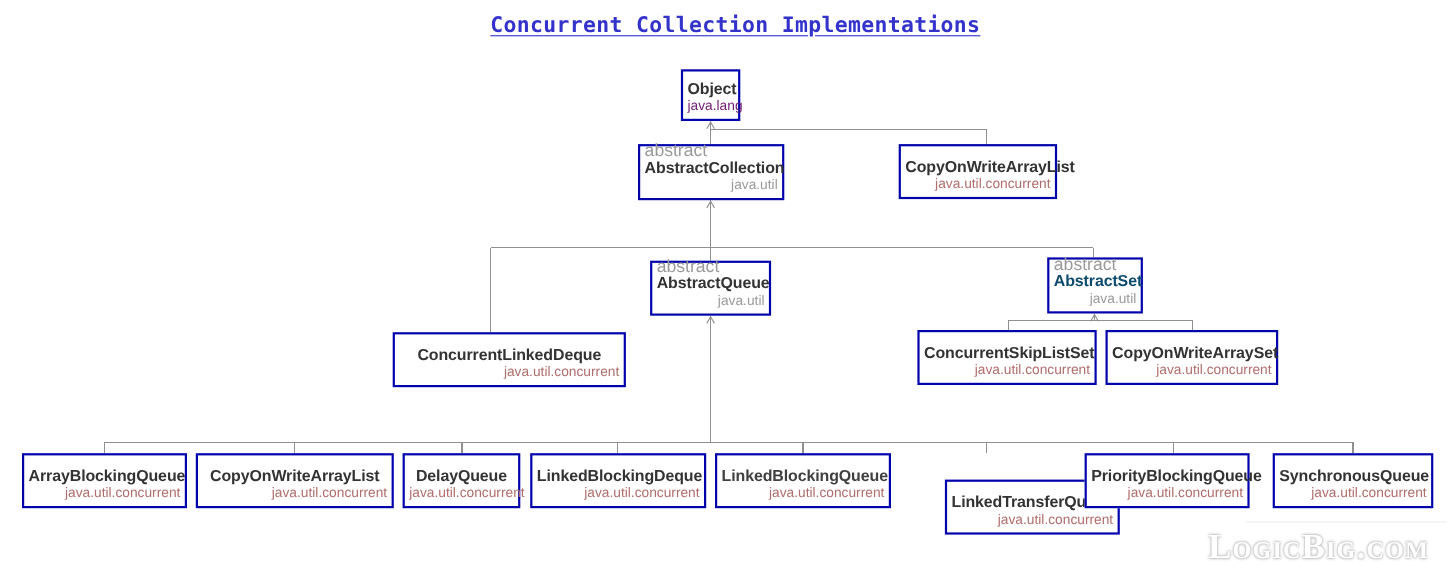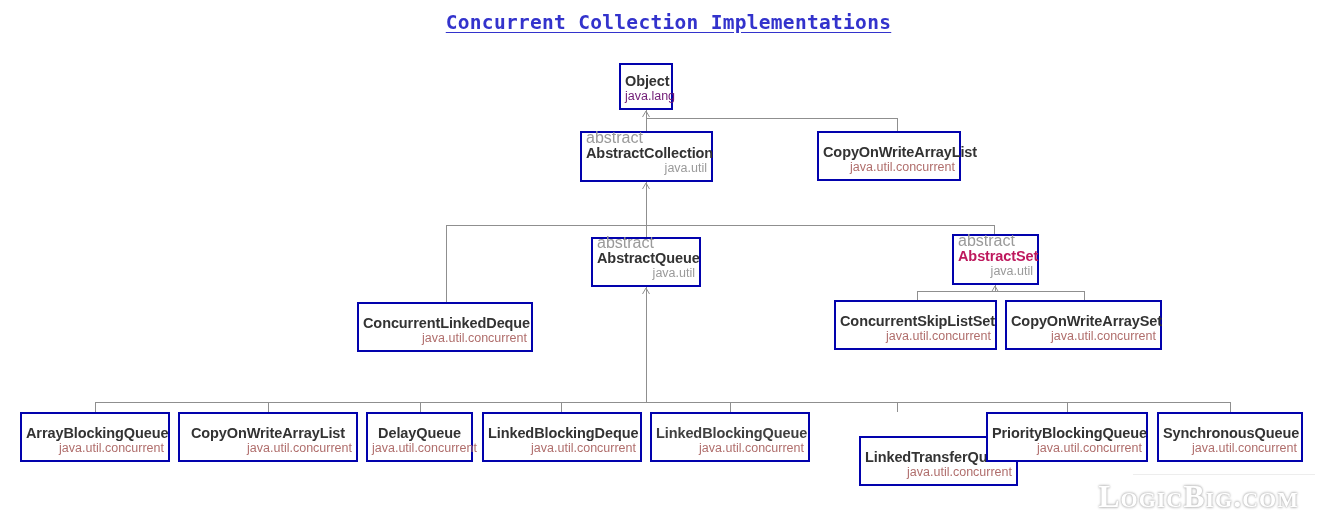--- a/index.html
+++ b/index.html
@@ -105,24 +105,24 @@
     <div class="cname" style="color: rgb(51, 51, 51);">CopyOnWriteArrayList</div>
     <div class="pkg" style="color: rgb(176, 110, 108);">java.util.concurrent</div>
   </div>
       <div class="node" style="left: 591px; top: 237px; width: 110px; height: 50px; border: 2px solid rgb(2, 2, 173);">
     <div class="abstract" style="color: rgb(154, 154, 154);">abstract</div>
     <div class="cname" style="color: rgb(51, 51, 51);">AbstractQueue</div>
     <div class="pkg" style="color: rgb(154, 154, 154);">java.util</div>
   </div>
       <div class="node" style="left: 952px; top: 234px; width: 87px; height: 51px; border: 2px solid rgb(2, 2, 173);">
     <div class="abstract" style="color: rgb(154, 154, 154);">abstract</div>
-    <div class="cname" style="color: #be185d;">AbstractSet</div>
+    <div class="cname" style="color: #0c4a6e;">AbstractSet</div>
     <div class="pkg" style="color: rgb(154, 154, 154);">java.util</div>
   </div>
-      <div class="node" style="left: 357px; top: 302px; width: 176px; height: 50px; border: 2px solid rgb(2, 2, 173);">
+      <div class="node" style="left: 357px; top: 302px; width: 212px; height: 50px; border: 2px solid rgb(2, 2, 173);">
 
     <div class="cname" style="color: rgb(51, 51, 51);">ConcurrentLinkedDeque</div>
     <div class="pkg" style="color: rgb(176, 110, 108);">java.util.concurrent</div>
   </div>
       <div class="node" style="left: 834px; top: 300px; width: 163px; height: 50px; border: 2px solid rgb(2, 2, 173);">
 
     <div class="cname" style="color: rgb(51, 51, 51);">ConcurrentSkipListSet</div>
     <div class="pkg" style="color: rgb(176, 110, 108);">java.util.concurrent</div>
   </div>
       <div class="node" style="left: 1005px; top: 300px; width: 157px; height: 50px; border: 2px solid rgb(2, 2, 173);">
@@ -153,21 +153,21 @@
       <div class="node" style="left: 650px; top: 412px; width: 160px; height: 50px; border: 2px solid rgb(2, 2, 173);">
 
     <div class="cname" style="color: #404040;">LinkedBlockingQueue</div>
     <div class="pkg" style="color: rgb(176, 110, 108);">java.util.concurrent</div>
   </div>
       <div class="node" style="left: 818px; top: 436px; width: 159px; height: 50px; border: 2px solid rgb(2, 2, 173); margin-left: 41px;">
 
     <div class="cname" style="color: rgb(51, 51, 51);">LinkedTransferQueue</div>
     <div class="pkg" style="color: rgb(176, 110, 108);">java.util.concurrent</div>
   </div>
-      <div class="node" style="left: 986px; top: 412px; width: 162px; height: 50px; border: 2px solid rgb(2, 2, 173);">
+      <div class="node" style="left: 986px; top: 412px; width: 150px; height: 50px; border: 2px solid rgb(2, 2, 173);">
 
     <div class="cname" style="color: rgb(51, 51, 51);">PriorityBlockingQueue</div>
     <div class="pkg" style="color: rgb(176, 110, 108);">java.util.concurrent</div>
   </div>
       <div class="node" style="left: 1157px; top: 412px; width: 146px; height: 50px; border: 2px solid rgb(2, 2, 173);">
 
     <div class="cname" style="color: rgb(51, 51, 51);">SynchronousQueue</div>
     <div class="pkg" style="color: rgb(176, 110, 108);">java.util.concurrent</div>
   </div>
     </div>

